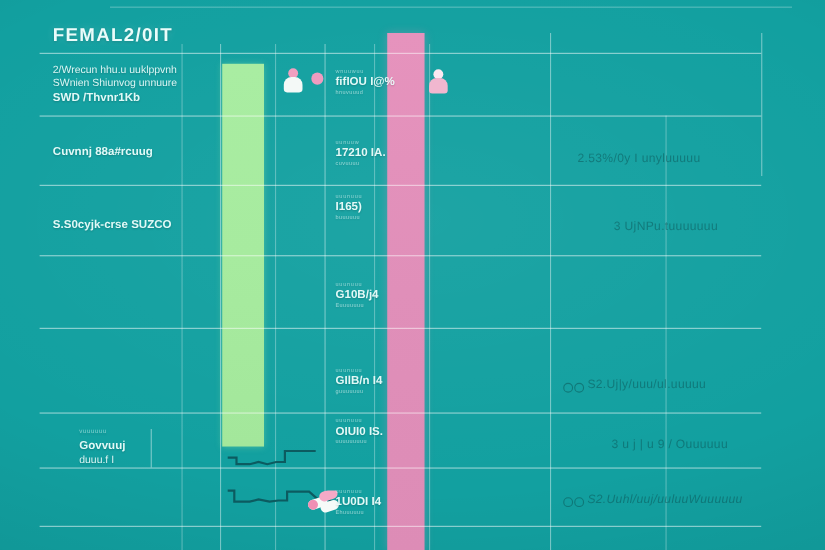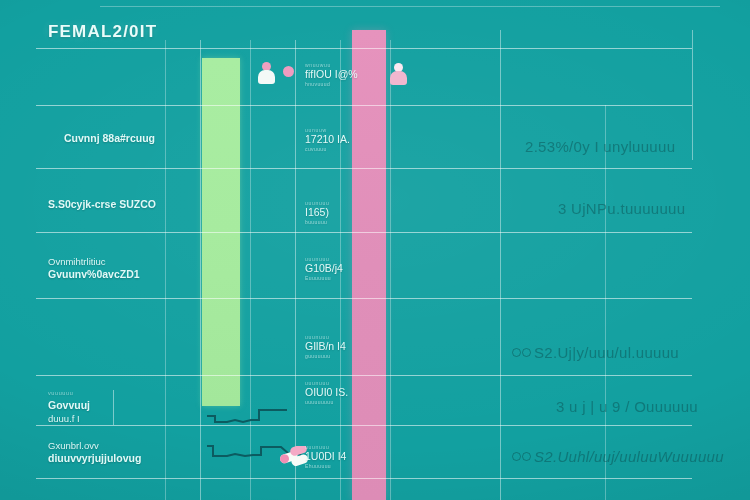--- a/index.html
+++ b/index.html
@@ -93,21 +93,21 @@
   }
   .rowlabel .l1 { font-size: 9.5px; opacity: .95; }
   .rowlabel .l2 { font-size: 9.5px; opacity: .95; }
   .rowlabel .l3 { font-size: 10.5px; font-weight: 700; opacity: .98; }
   .rowlabel .cap {
     font-size: 5.5px;
     letter-spacing: .6px;
     opacity: .55;
     margin-bottom: 2px;
   }
-  .rowlabel.two-col { display: flex; gap: 21px; }
+  .rowlabel.two-col { display: flex; gap: 21px; margin-left: 24px; }
   .rowlabel.two-col .col { display: flex; flex-direction: column; }
   .rowlabel .divider {
     width: 1px;
     background: rgba(255,255,255,0.45);
     margin: 0 2px;
   }
 
   
   .metric {
     position: absolute;
@@ -119,39 +119,39 @@
     line-height: 1.25;
     white-space: nowrap;
   }
   .metric .mlabel {
     font-size: 5px;
     letter-spacing: .7px;
     opacity: .55;
   }
   .metric .mvalue {
     font-size: 10.5px;
-    font-weight: 400;
+    font-weight: 700;
     opacity: .97;
   }
   .metric .msub {
     font-size: 5px;
     letter-spacing: .4px;
     opacity: .60;
   }
 
   
   .faint-text {
     position: absolute;
     color: rgba(10,70,72,0.55);
     filter: blur(0.5px);
     white-space: nowrap;
     letter-spacing: .3px;
   }
   .faint-text.big  { font-size: 11px; font-weight: 600; color: rgba(12,74,76,0.58); }
-  .faint-text.mid  { font-size: 15px;  color: rgba(12,74,76,0.45); }
+  .faint-text.mid  { font-size: 11px;  color: rgba(12,74,76,0.45); }
 
   
   .person {
     position: absolute;
     width: 17px;
     height: 22px;
   }
   .person .head {
     position: absolute;
     left: 4px; top: 0;
@@ -216,59 +216,60 @@
   <div class="gline v faint" style="left:250px; top:40px;  height:460px;"></div>
   <div class="gline v soft" style="left:295px; top:40px;  height:460px;"></div>
   <div class="gline v faint" style="left:340px; top:40px;  height:460px;"></div>
   <div class="gline v faint" style="left:390px; top:40px;  height:460px;"></div>
   <div class="gline v soft" style="left:500px; top:30px;  height:470px;"></div>
   <div class="gline v faint" style="left:605px; top:105px; height:395px;"></div>
   <div class="gline v soft" style="left:692px; top:30px;  height:130px;"></div>
 
   <div class="title">FEMAL2/0IT</div>
 
+  <div class="rowlabel" style="top:58px;">
+    <div class="l1">2/Wrecun hhu.u uuklppvnh</div>
+    <div class="l2">SWnien Shiunvog unnuure</div>
+    <div class="l3">SWD /Thvnr1Kb</div>
+  </div>
   <div class="person" style="left:258px; top:62px;">
     <div class="head"></div>
     <div class="body"></div>
   </div>
   <div class="dot-pink" style="left:283px; top:66px;"></div>
   <div class="metric" style="top:62px;">
     <div class="mlabel">wnuuwuu</div>
     <div class="mvalue">fifIOU I@%</div>
     <div class="msub">hnuvuuud</div>
   </div>
   <div class="person pinkbody" style="left:390px; top:63px;">
     <div class="head"></div>
     <div class="body"></div>
   </div>
 
-  <div class="rowlabel" style="top:132px;margin-left:16px;">
+  <div class="rowlabel" style="top:132px;">
     <div class="l3">Cuvnnj 88a#rcuug</div>
   </div>
   <div class="metric" style="top:127px;">
     <div class="mlabel">uunuuw</div>
     <div class="mvalue">17210 IA.</div>
     <div class="msub">cuvuuuu</div>
   </div>
   <div class="faint-text mid" style="left:525px; top:138px;">2.53%/0y I unyluuuuu</div>
 
   <div class="rowlabel" style="top:198px;">
     <div class="l3">S.S0cyjk-crse SUZCO</div>
   </div>
-  <div class="metric" style="top:200px;">
+  <div class="metric" style="top:176px;">
     <div class="mlabel">uuunuuu</div>
     <div class="mvalue">I165)</div>
     <div class="msub">buuuuuu</div>
   </div>
   <div class="faint-text mid" style="left:558px; top:200px;">3 UjNPu.tuuuuuuu</div>
 
-  <div class="rowlabel" style="top:256px;">
-    <div class="l1">Ovnmihtrlitiuc</div>
-    <div class="l3">Gvuunv%0avcZD1</div>
-  </div>
   <div class="metric" style="top:256px;">
     <div class="mlabel">uuunuuu</div>
     <div class="mvalue">G10B/j4</div>
     <div class="msub">Euuuuuuu</div>
   </div>
 
   <div class="metric" style="top:334px;">
     <div class="mlabel">uuunuuu</div>
     <div class="mvalue">GIlB/n I4</div>
     <div class="msub">guuuuuuu</div>
@@ -288,24 +289,20 @@
   <svg class="spark" style="left:205px; top:398px;" width="110" height="28" viewBox="0 0 110 28">
     <path d="M2,18 L10,18 L10,24 L22,24 L30,22 L38,24 L46,22 L54,22 L54,12 L82,12" fill="none" stroke="#0c5b60" stroke-width="2" stroke-linejoin="miter"></path>
   </svg>
   <div class="metric" style="top:380px;">
     <div class="mlabel">uuunuuu</div>
     <div class="mvalue">OIUI0 IS.</div>
     <div class="msub">uuuuuuuuu</div>
   </div>
   <div class="faint-text mid" style="left:556px; top:398px;">3 u j | u 9 / Ouuuuuu</div>
 
-  <div class="rowlabel" style="top:440px;">
-    <div class="l1">Gxunbrl.ovv</div>
-    <div class="l3">diuuvvyrjujjulovug</div>
-  </div>
   <svg class="spark" style="left:205px; top:438px;" width="120" height="30" viewBox="0 0 120 30">
     <path d="M2,8 L8,8 L8,18 L22,18 L30,16 L40,18 L48,17 L56,17 L56,9 L76,9 L84,16 L92,14 L98,20" fill="none" stroke="#0c5b60" stroke-width="2" stroke-linejoin="miter"></path>
   </svg>
   <svg class="pills" style="left:278px; top:446px;" width="34" height="22" viewBox="0 0 34 22">
     <g transform="rotate(-18 17 11)">
       <rect x="2" y="5" width="18" height="9" rx="4.5" fill="#f6fbf8"></rect>
       <rect x="2" y="5" width="9" height="9" rx="4.5" fill="#ef8fb4"></rect>
       <rect x="14" y="1" width="17" height="9" rx="4.5" fill="#f4a9c6"></rect>
       <rect x="12" y="11" width="17" height="9" rx="4.5" fill="#f6fbf8"></rect>
     </g>

